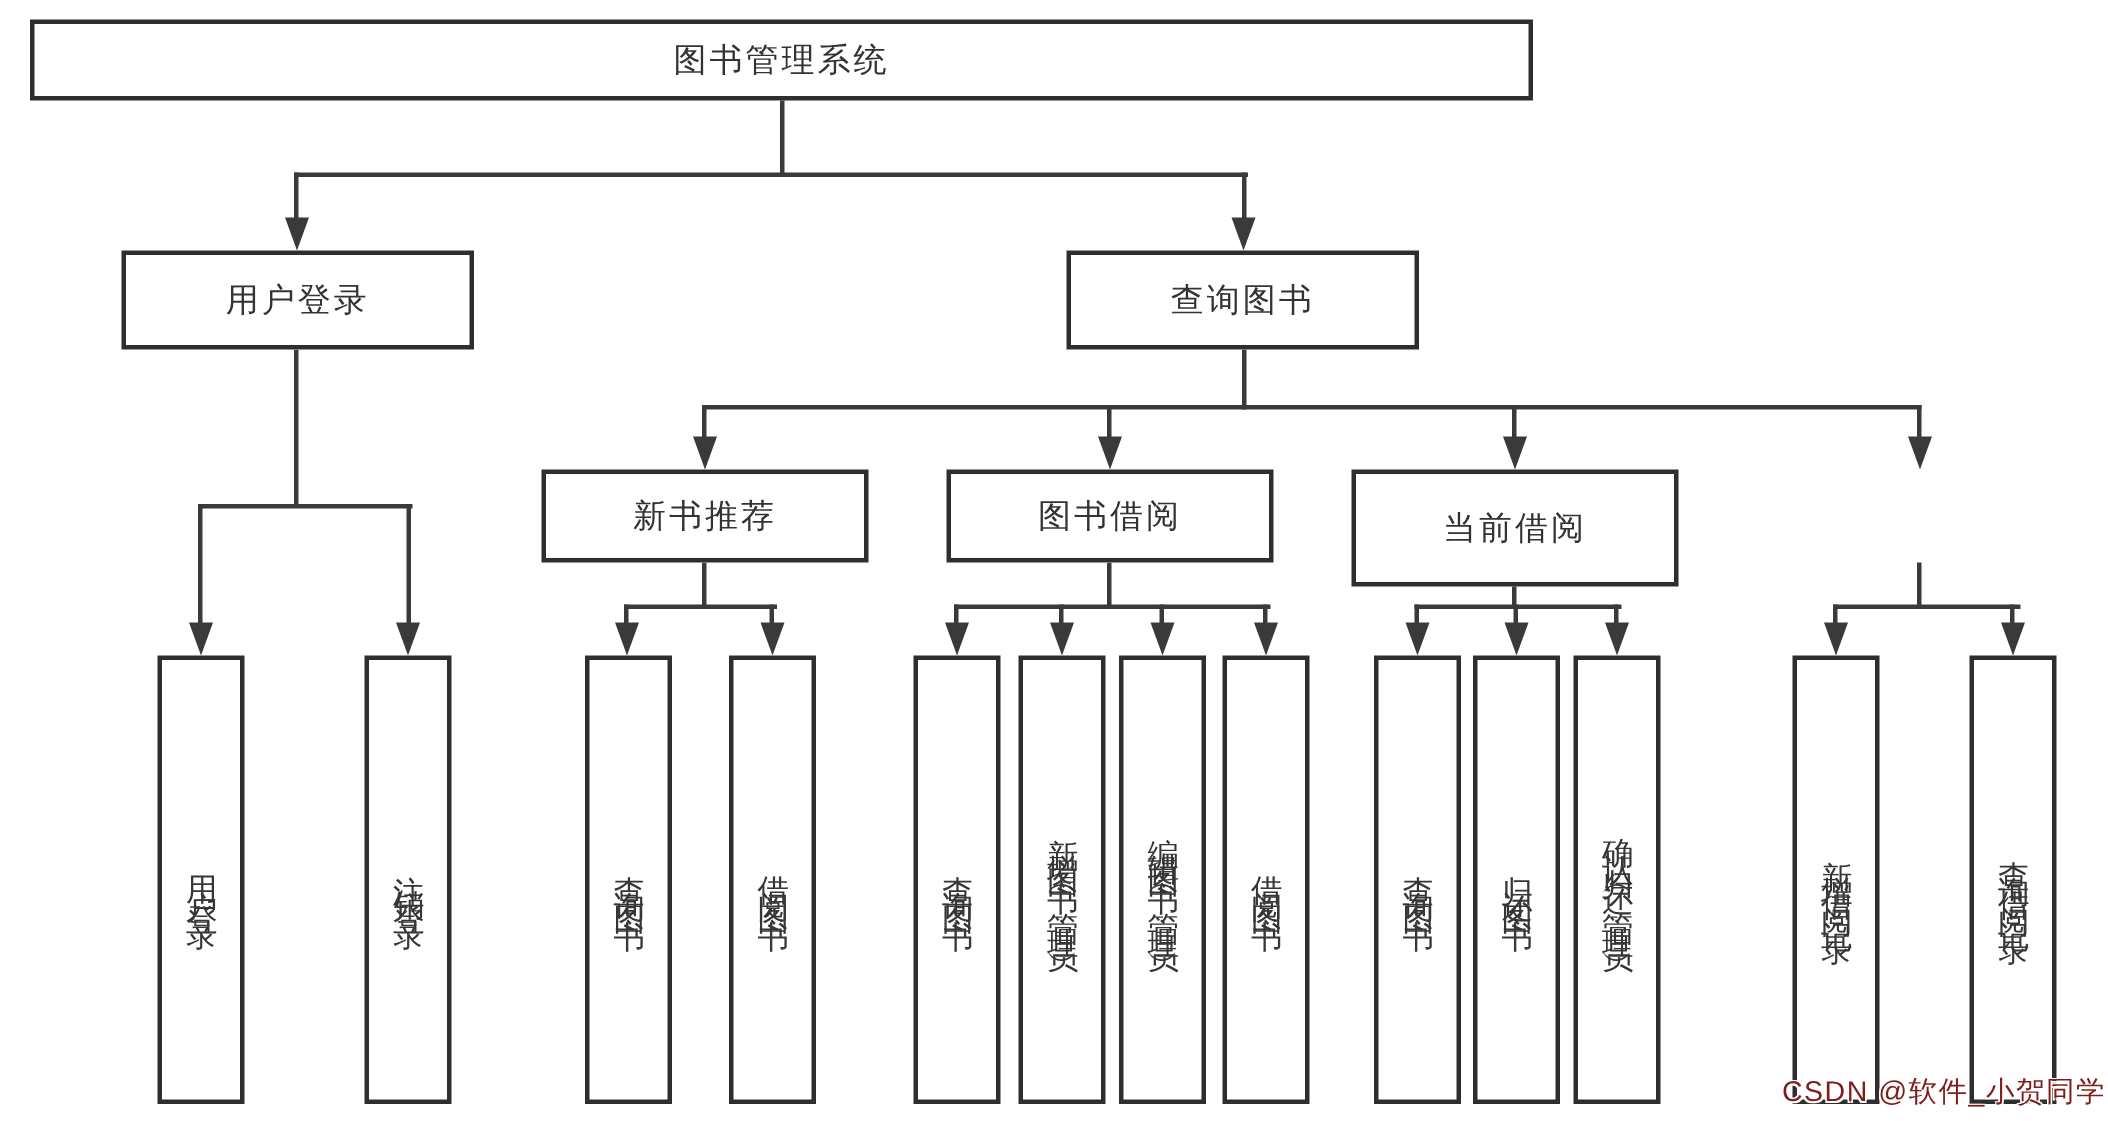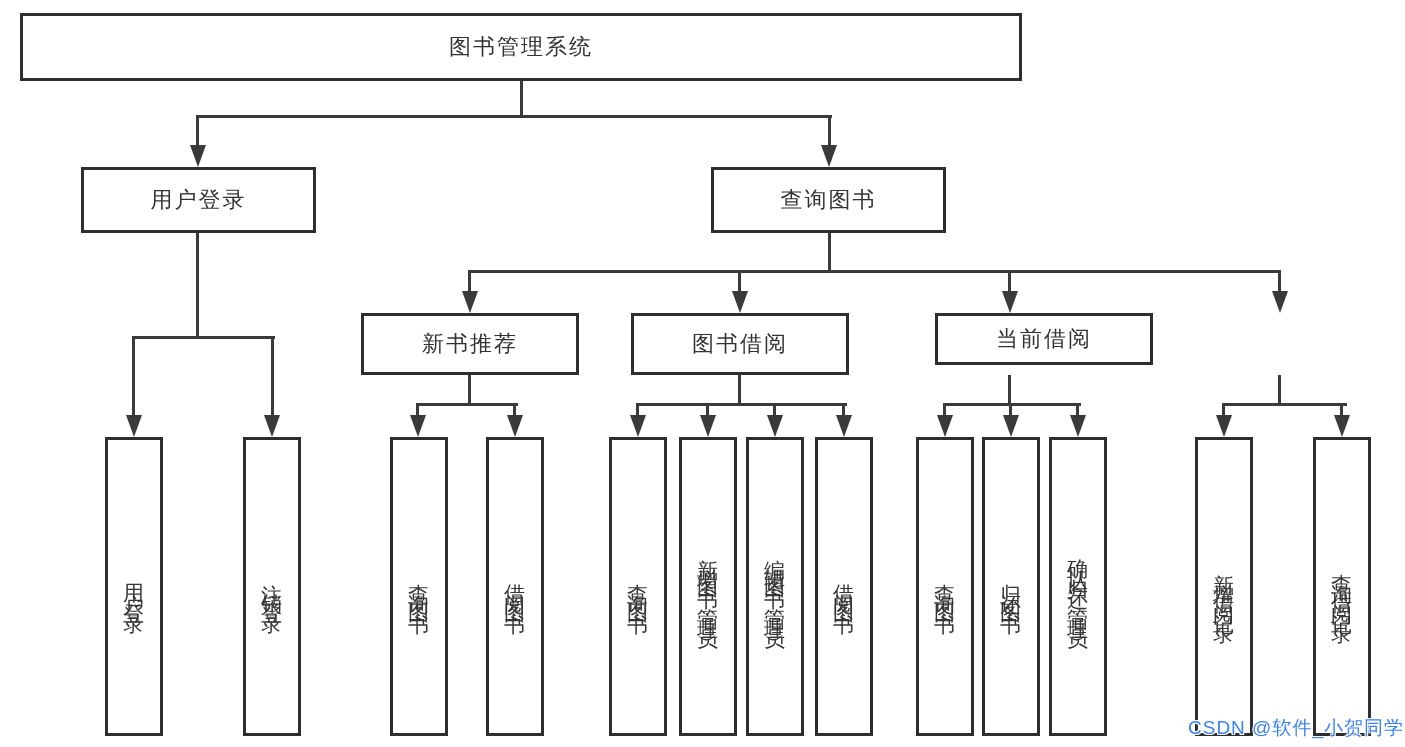--- a/index.html
+++ b/index.html
@@ -17,21 +17,21 @@
     writing-mode:vertical-rl;text-orientation:mixed;
     font-size:21px;letter-spacing:10px;line-height:1;white-space:nowrap;color:#363636;
   }
   .ln{position:absolute;background:#3a3a3a;}
   .ar{
     position:absolute;width:0;height:0;
     border-left:8px solid transparent;border-right:8px solid transparent;
     border-top:22px solid #3a3a3a;
   }
   .watermark{
-    position:absolute;left:1188px;top:715px;font-size:19px;color:#3b82f6;
+    position:absolute;left:1188px;top:715px;font-size:19px;color:#7f1d1d;
     letter-spacing:1px;white-space:nowrap;z-index:5;
     text-shadow:1px 1px 0 #ffffff,-1px -1px 0 #ffffff,1px -1px 0 #ffffff,-1px 1px 0 #ffffff;
   }
 </style>
 </head>
 <body>
 
 <div class="canvas">
 
   <div class="ln" style="left:520px;top:65px;width:3px;height:53px"></div>
@@ -81,28 +81,28 @@
   <div class="ar" style="left:630px;top:415px"></div>
   <div class="ar" style="left:700px;top:415px"></div>
   <div class="ar" style="left:767px;top:415px"></div>
   <div class="ar" style="left:836px;top:415px"></div>
   <div class="ar" style="left:937px;top:415px"></div>
   <div class="ar" style="left:1003px;top:415px"></div>
   <div class="ar" style="left:1070px;top:415px"></div>
   <div class="ar" style="left:1216px;top:415px"></div>
   <div class="ar" style="left:1334px;top:415px"></div>
 
-  <div class="box h" style="left:20px;top:13px;width:1002px;height:68px">图书管理系统</div>
+  <div class="box h" style="left:20px;top:13px;width:1002px;height:54px">图书管理系统</div>
 
   <div class="box h" style="left:81px;top:167px;width:235px;height:66px">用户登录</div>
   <div class="box h" style="left:711px;top:167px;width:235px;height:66px">查询图书</div>
 
   <div class="box h" style="left:631px;top:313px;width:218px;height:62px">图书借阅</div>
   <div class="box h" style="left:361px;top:313px;width:218px;height:62px">新书推荐</div>
-  <div class="box h" style="left:935px;top:313px;width:218px;height:52px">当前借阅</div>
+  <div class="box h" style="left:901px;top:313px;width:218px;height:78px">当前借阅</div>
 
   <div class="box v" style="left:105px;top:437px">
     <span class="vtext">用户登录</span>
   </div>
   <div class="box v" style="left:243px;top:437px">
     <span class="vtext">注销登录</span>
   </div>
 
   <div class="box v" style="left:390px;top:437px">
     <span class="vtext">查询图书</span>

